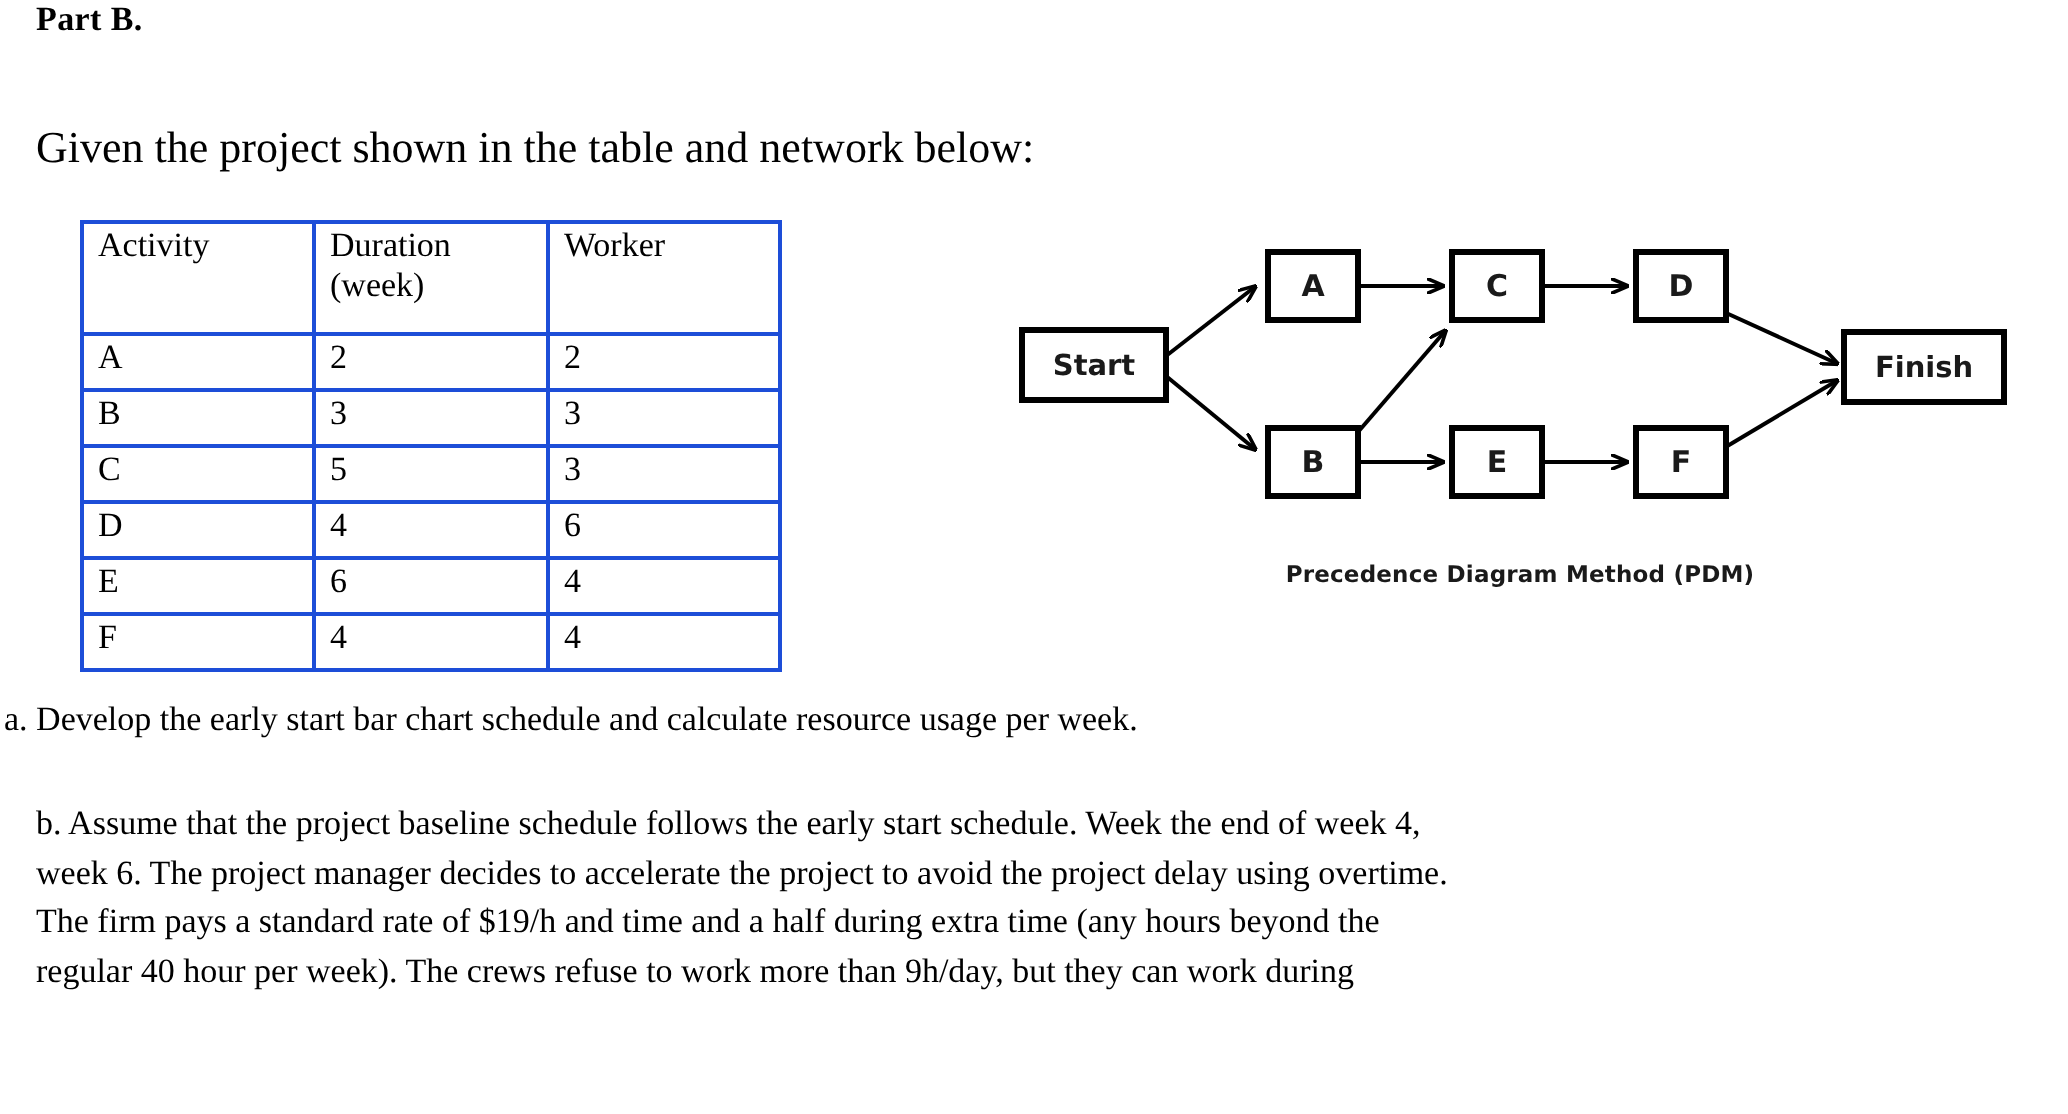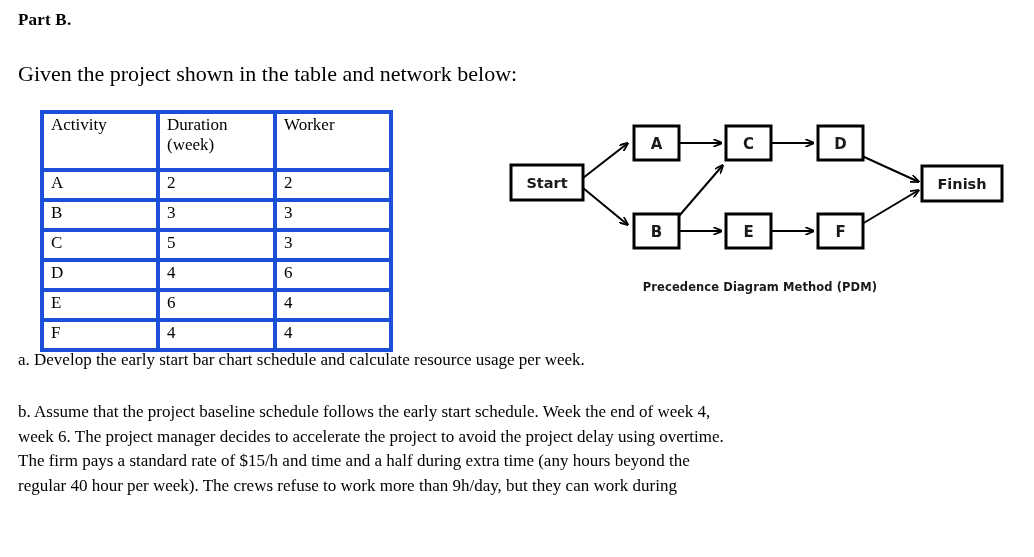--- a/index.html
+++ b/index.html
@@ -15,21 +15,21 @@
     overflow: hidden;
     font-family: "Liberation Serif", "DejaVu Serif", serif;
     color: #000000;
     -webkit-font-smoothing: antialiased;
   }
 
   
   .page-title {
     position: absolute;
     left: 18px;
-    top: 10px;
+    top: 0;
     font-size: 17px;
     font-weight: bold;
     letter-spacing: 0.2px;
     text-align: right;
   }
   .intro-line {
     position: absolute;
     left: 18px;
     top: 61px;
     font-size: 22px;
@@ -41,21 +41,21 @@
     position: absolute;
     left: 40px;
     top: 110px;
     border-collapse: collapse;
     font-size: 17px;
     table-layout: fixed;
     background: #ffffff;
   }
   .data-table th,
   .data-table td {
-    border: 4px solid #1d4ed8;
+    border: 2px solid #1d4ed8;
     text-align: left;
     vertical-align: top;
     font-weight: normal;
     padding: 1px 0 1px 7px;
     line-height: 1.20;
   }
   .data-table col.c-activity { width: 116px; }
   .data-table col.c-duration { width: 117px; }
   .data-table col.c-worker   { width: 116px; }
   .data-table thead th { height: 52px; }
@@ -99,21 +99,21 @@
     font-family: "DejaVu Sans", "Liberation Sans", sans-serif;
     font-weight: bold;
     font-size: 11.5px;
     color: #1a1a1a;
     letter-spacing: 0.1px;
   }
 
   
   .question-a {
     position: absolute;
-    left: 18px;
+    left: 2px;
     top: 350px;
     font-size: 17px;
     white-space: nowrap;
   }
   .question-b {
     position: absolute;
     left: 18px;
     top: 400px;
     width: 1000px;
     font-size: 17px;
@@ -235,15 +235,15 @@
   </svg>
 </div>
 
 <div class="diagram-caption">Precedence Diagram Method (PDM)</div>
 
 <div class="question-a">a. Develop the early start bar chart schedule and calculate resource usage per week.</div>
 
 <div class="question-b">
   <span class="ln">b. Assume that the project baseline schedule follows the early start schedule. Week the end of week 4,</span>
   <span class="ln">week 6. The project manager decides to accelerate the project to avoid the project delay using overtime.</span>
-  <span class="ln">The firm pays a standard rate of $15/h and time and a half during extra time (any hours beyond the</span>
+  <span class="ln">The firm pays a standard rate of $19/h and time and a half during extra time (any hours beyond the</span>
   <span class="ln">regular 40 hour per week). The crews refuse to work more than 9h/day, but they can work during</span>
 </div>
 
 </body></html>

